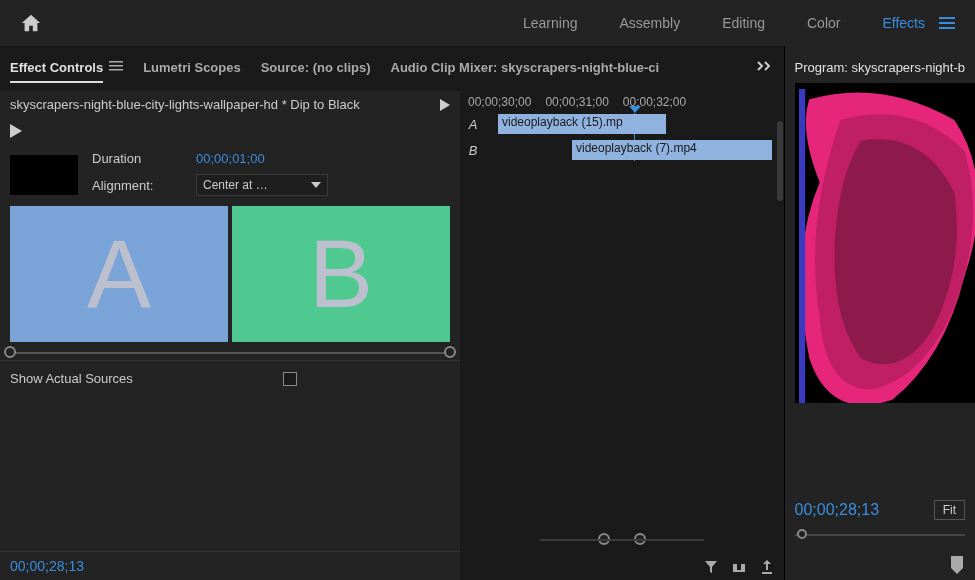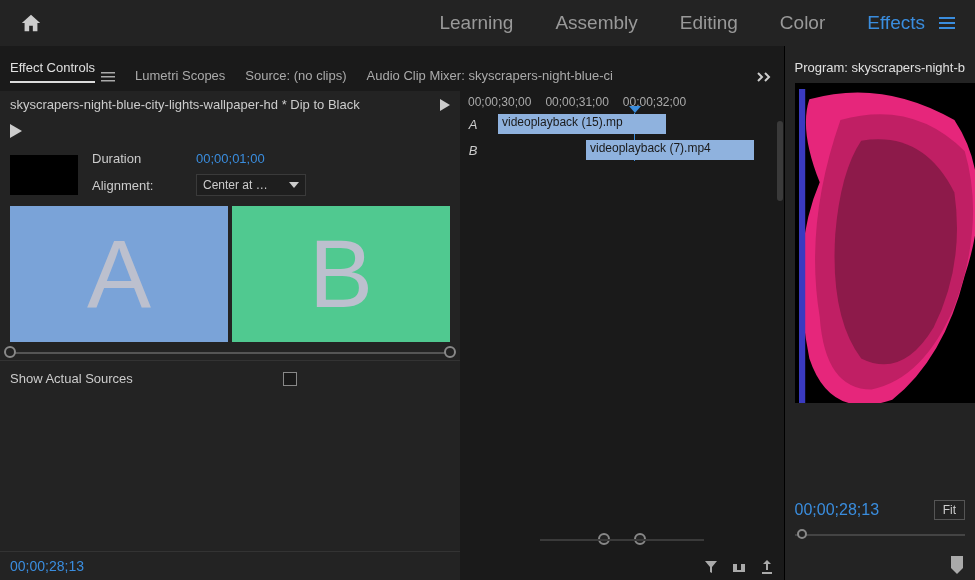--- a/index.html
+++ b/index.html
@@ -3,31 +3,31 @@
 <meta charset="utf-8">
 <style>
   * { box-sizing: border-box; margin: 0; padding: 0; font-family: -apple-system, "Segoe UI", Arial, sans-serif; }
   body { background: #1a1a1a; color: #ccc; width: 975px; height: 580px; overflow: hidden; font-size: 13px; }
   
   
   .topbar { height: 46px; background: #232323; display: flex; align-items: center; padding: 0 20px; }
   .home-icon { width: 22px; height: 22px; cursor: pointer; fill: #ccc; }
   .topbar-spacer { flex: 1; }
   .nav-tabs { display: flex; gap: 42px; align-items: center; }
-  .nav-tab { color: #999; cursor: pointer; font-size: 19px; }
+  .nav-tab { color: #999; cursor: pointer; font-size: 14px; }
   .nav-tab.active { color: #3a8dde; }
   .menu-icon-top { margin-left: 14px; cursor: pointer; fill: #3a8dde; }
   
   
   .main { display: flex; height: calc(580px - 46px); }
   
   
   .left-panel { width: 788px; background: #1a1a1a; display: flex; flex-direction: column; }
   
-  .panel-tabs { display: flex; gap: 20px; padding: 14px 10px 8px 10px; align-items: flex-end; font-size: 13px; }
+  .panel-tabs { display: flex; gap: 20px; padding: 14px 10px 8px 10px; align-items: flex-start; font-size: 13px; font-weight: bold; }
   .panel-tab { color: #aaa; cursor: pointer; white-space: nowrap; }
   .panel-tab.active { color: #e0e0e0; border-bottom: 2px solid #dcdcdc; padding-bottom: 6px; }
   .panel-menu-icon { fill: #aaa; cursor: pointer; margin-left: -14px; }
   .panel-overflow { margin-left: auto; fill: #ccc; cursor: pointer; }
   
   .effect-body { display: flex; flex: 1; }
   .effect-left { width: 460px; background: #232323; display: flex; flex-direction: column; }
   .effect-right { flex: 1; background: #1a1a1a; position: relative; }
   
   .clip-title-row { display: flex; align-items: center; padding: 6px 10px; color: #ccc; font-size: 13px; }
@@ -36,21 +36,21 @@
   
   .play-row { padding: 6px 10px 10px 10px; }
   .play-row svg { fill: #ccc; cursor: pointer; }
   
   .props { display: flex; padding: 0 10px 10px 10px; gap: 14px; }
   .thumb-black { width: 68px; height: 40px; background: #000; margin-top: 4px; }
   .prop-fields { display: flex; flex-direction: column; gap: 8px; font-size: 13px; flex: 1; }
   .prop-row { display: flex; align-items: center; gap: 8px; }
   .prop-label { text-align: left; width: 96px; color: #ccc; }
   .prop-value { color: #3a8dde; cursor: pointer; }
-  .prop-select { background: #1e1e1e; border: 1px solid #3a3a3a; color: #ccc; padding: 3px 6px; font-size: 12px; cursor: pointer; display: flex; align-items: center; gap: 6px; width: 110px; justify-content: space-between;}
+  .prop-select { background: #1e1e1e; border: 1px solid #3a3a3a; color: #ccc; padding: 3px 6px; font-size: 12px; cursor: pointer; display: flex; align-items: center; gap: 6px; width: 132px; justify-content: space-between;}
   .chev-down { fill: #ccc; }
   
   .startend { display: flex; padding: 6px 10px 4px 10px; font-size: 13px; gap: 40px; }
   .se-item { display: flex; gap: 6px; align-items: center; }
   .se-label { color: #ccc; }
   .se-val { color: #3a8dde; cursor: pointer; }
   .se-spacer { flex: 1; }
   
   .ab-row { display: flex; gap: 4px; padding: 0 10px; }
   .tile { flex: 1; height: 136px; display: flex; align-items: center; justify-content: center; }
@@ -214,21 +214,21 @@
           <div class="playhead"></div>
           <div class="track-row">
             <div class="track-label">A</div>
             <div class="track-lane">
                 <div class="clip" style="left:12px;width:168px">videoplayback (15).mp</div>
               </div>
           </div>
           <div class="track-row">
             <div class="track-label">B</div>
             <div class="track-lane">
-                <div class="clip" style="left:100px;width:168px">videoplayback (7).mp4</div>
+                <div class="clip" style="left:86px;width:200px">videoplayback (7).mp4</div>
               </div>
           </div>
         </div>
         <div class="vscroll">
             <div class="vscroll-thumb"></div>
           </div>
         <div class="mini-scroll">
           <div class="mini-track"></div>
           <div class="mini-knob"></div>
           <div class="mini-knob"></div>

